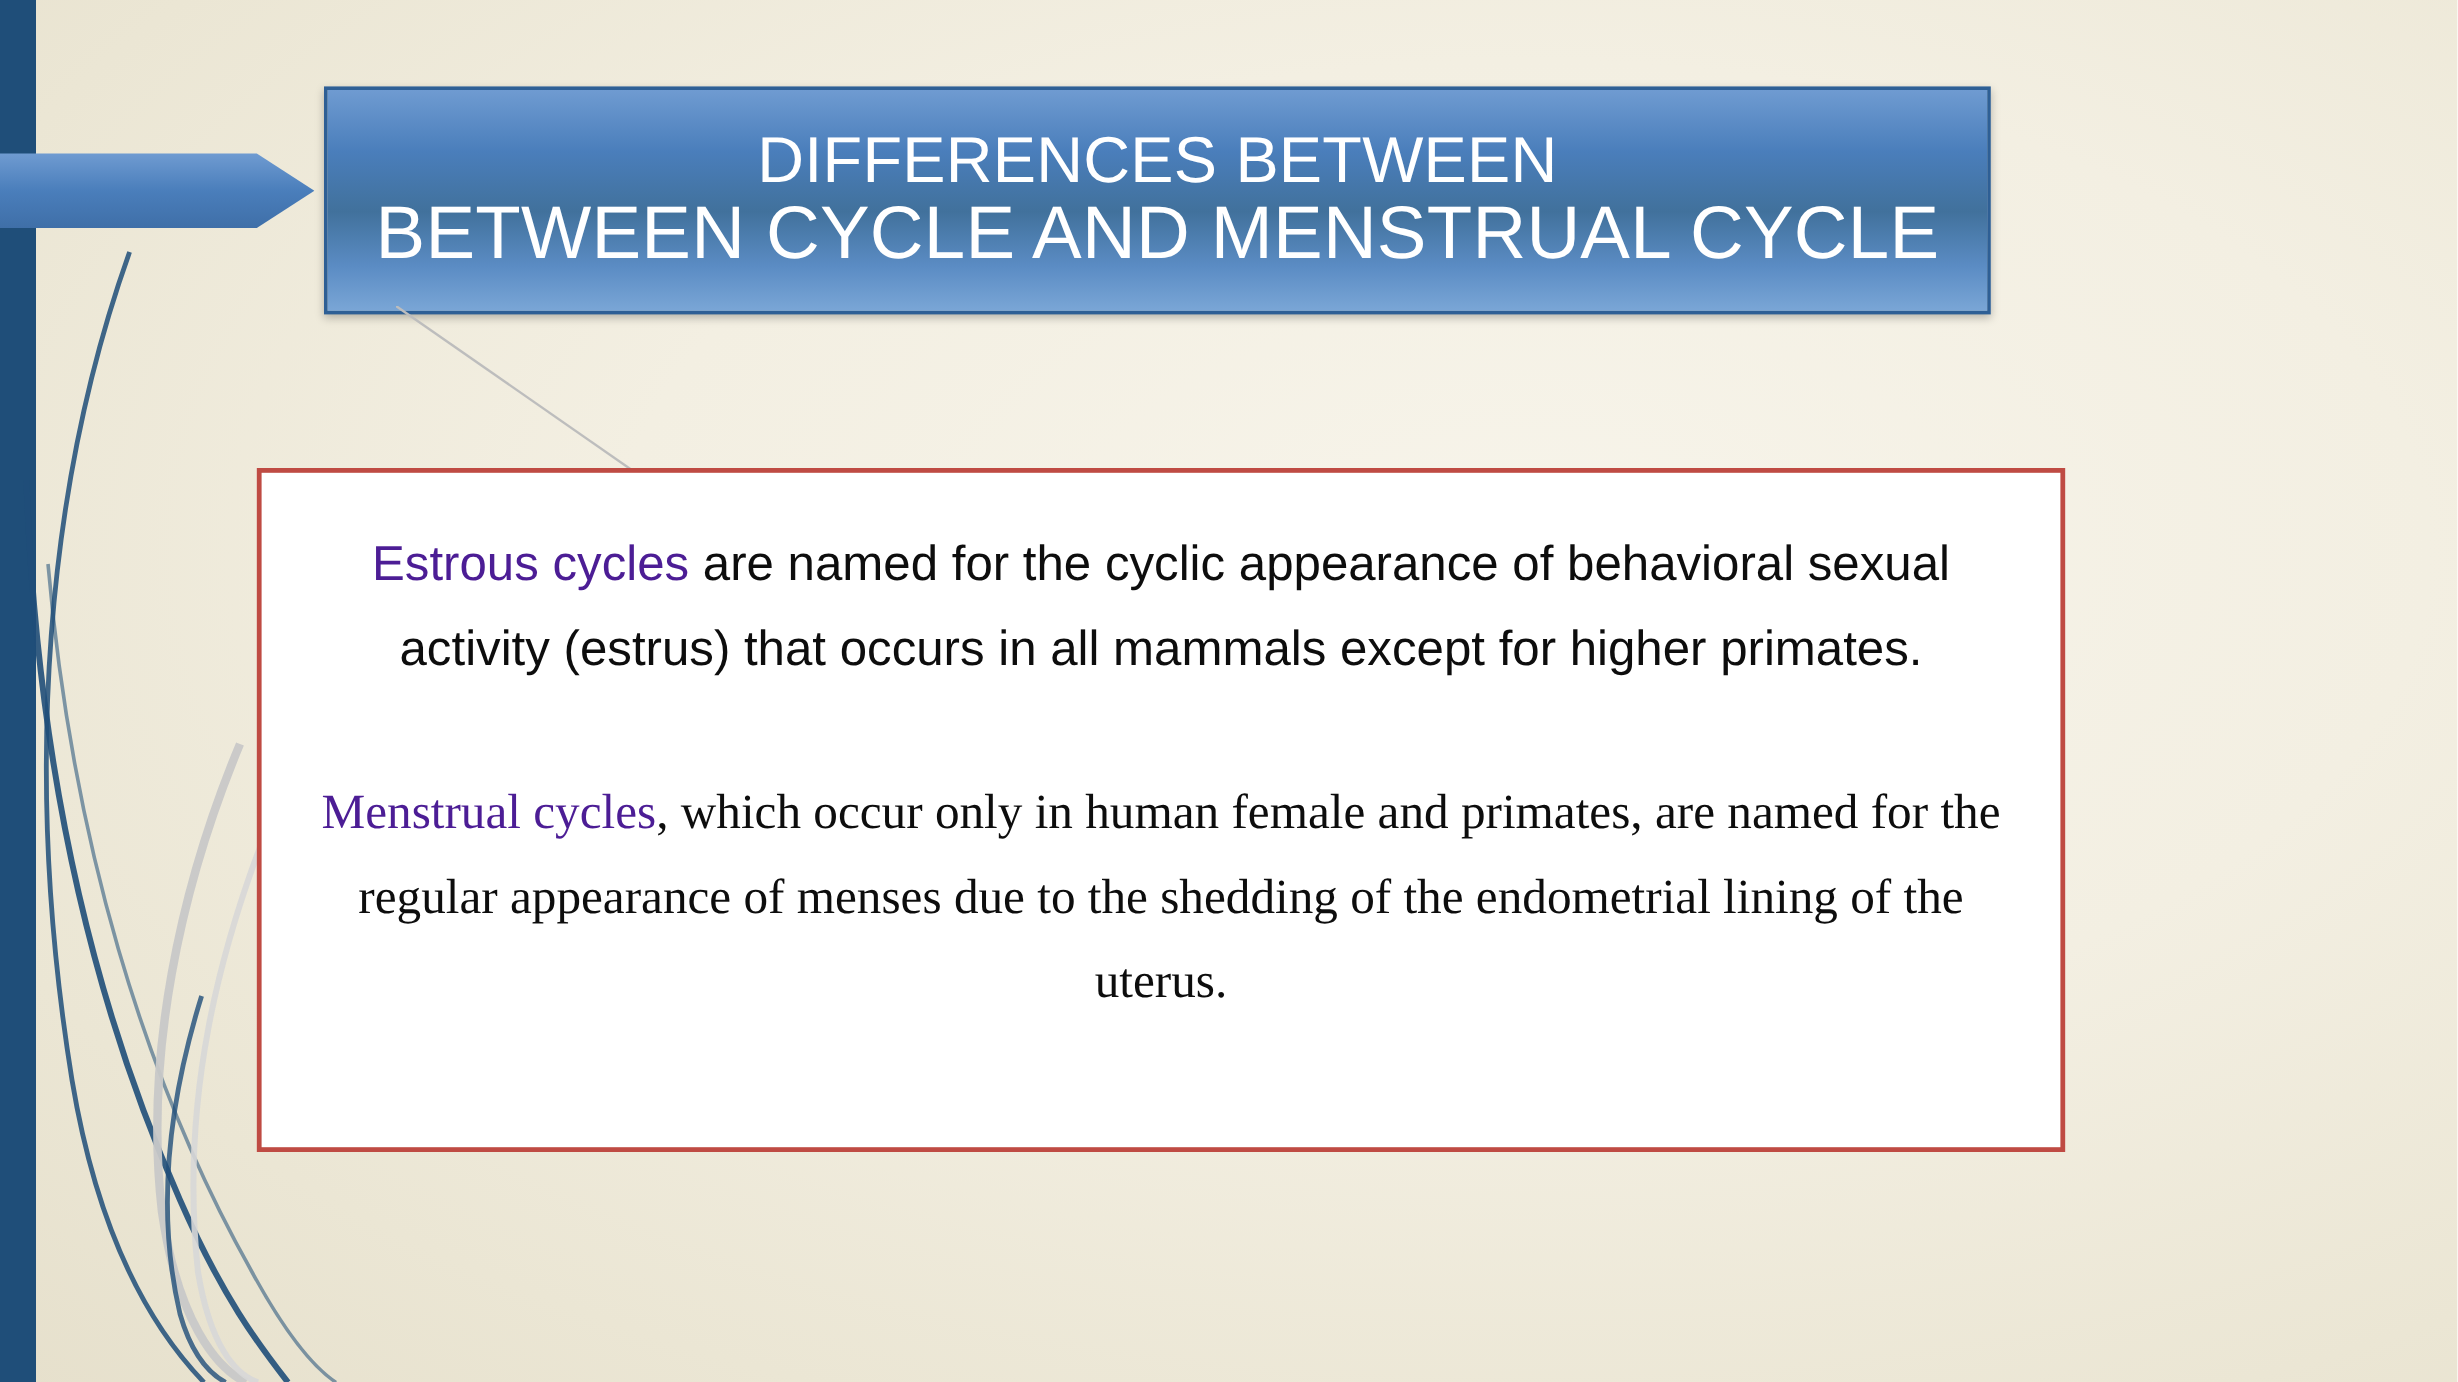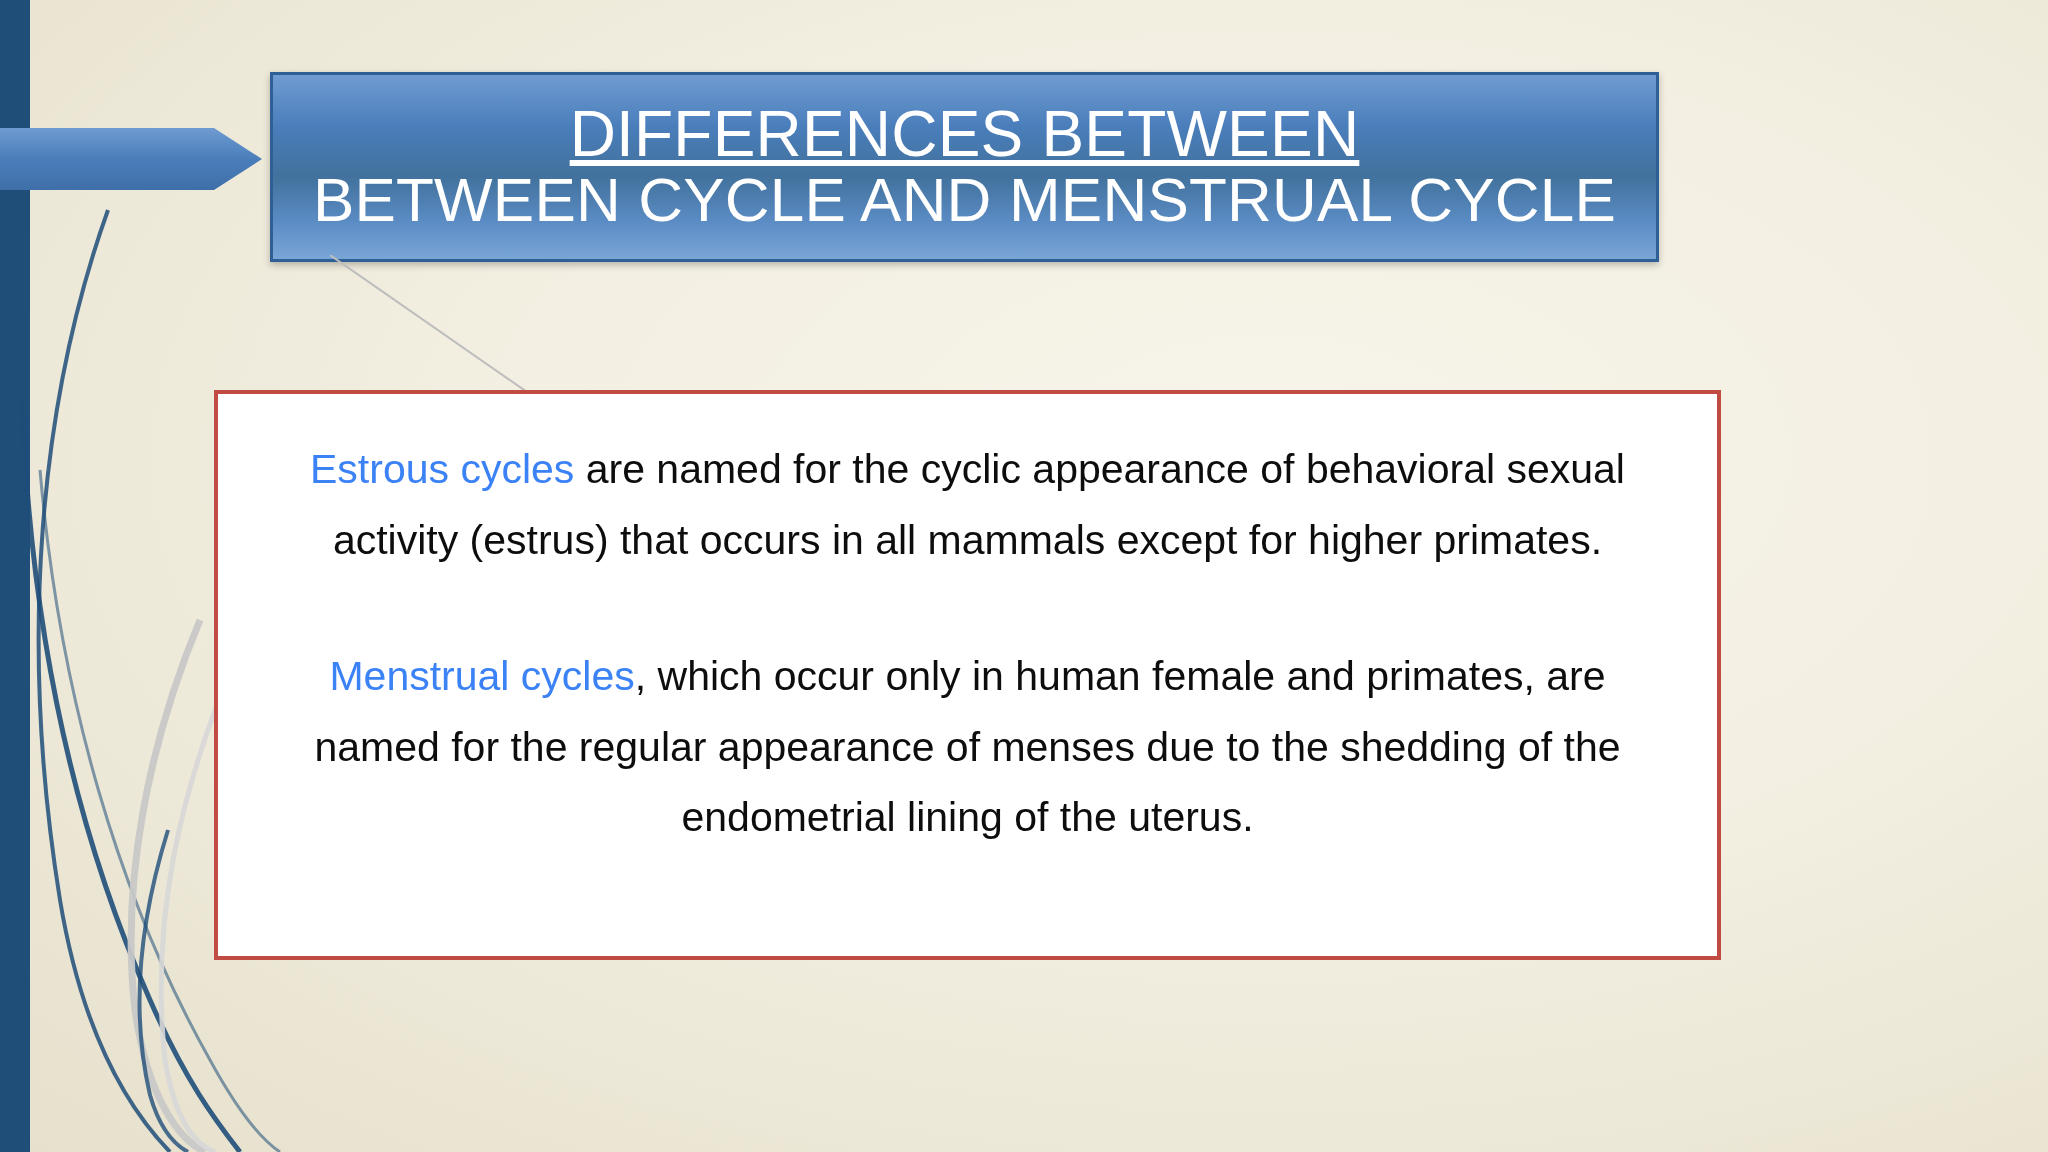--- a/index.html
+++ b/index.html
@@ -69,21 +69,21 @@
   }
   .title-line {
     color: #ffffff;
     font-size: 62px;
     line-height: 1.03;
     letter-spacing: 0.2px;
     text-align: center;
     white-space: nowrap;
     font-weight: 400;
   }
-  .title-line.line1 { font-size: 64px; text-decoration: underline; }
+  .title-line.line1 { font-size: 54px; }
   .title-line.line2 { font-size: 62px; }
 
   
   #leader-line {
     position: absolute;
     left: 330px;
     top: 255px;
     width: 230px;
     height: 160px;
     pointer-events: none;
@@ -102,24 +102,24 @@
     padding: 34px 46px 30px 46px;
   }
 
   .para {
     color: #0d0d0d;
     font-size: 41px;
     line-height: 1.72;
     text-align: center;
   }
   .para.p1 { margin: 6px 0 0 0; }
-  .para.p2 { margin: 66px 0 0 0; }
+  .para.p2 { margin: 66px 0 0 0; font-family: Liberation Serif, serif; }
 
   .kw {
-    color: #3b82f6;
+    color: #4c1d95;
   }
 </style>
 </head>
 <body>
 
 <div id="slide">
 
   <div id="left-band"></div>
 
   <svg id="swooshes" viewBox="0 0 560 1152" preserveAspectRatio="none">

